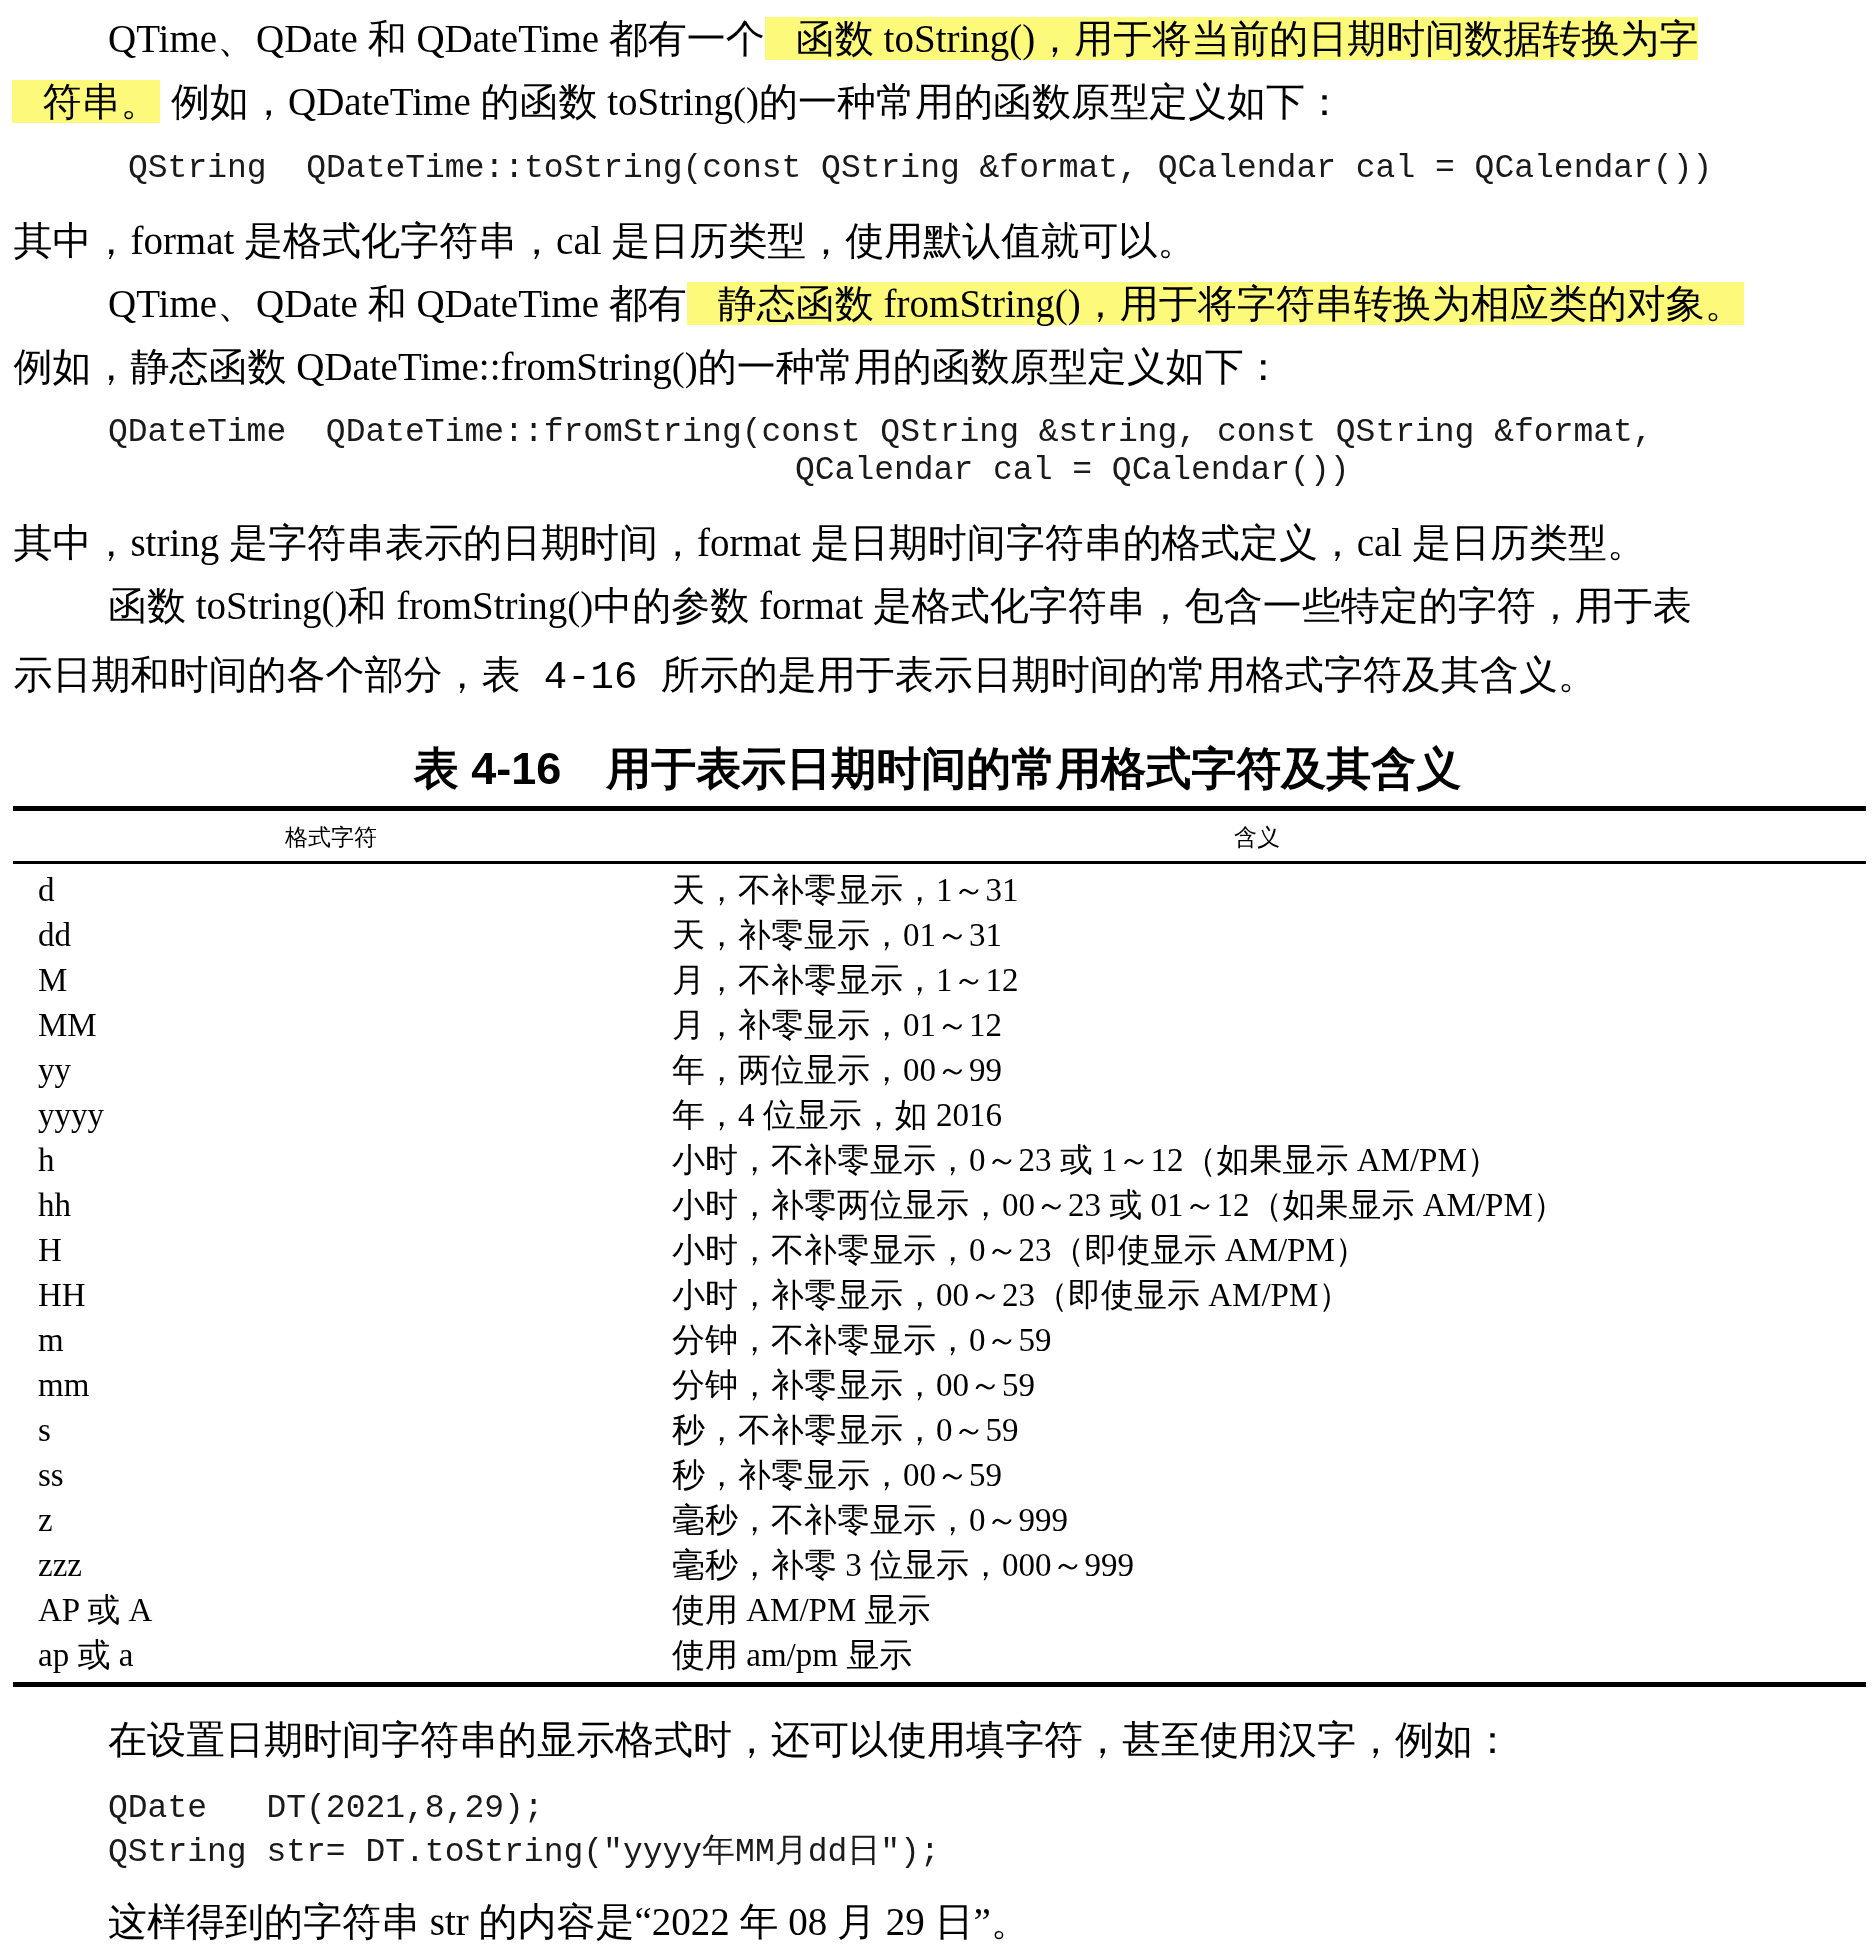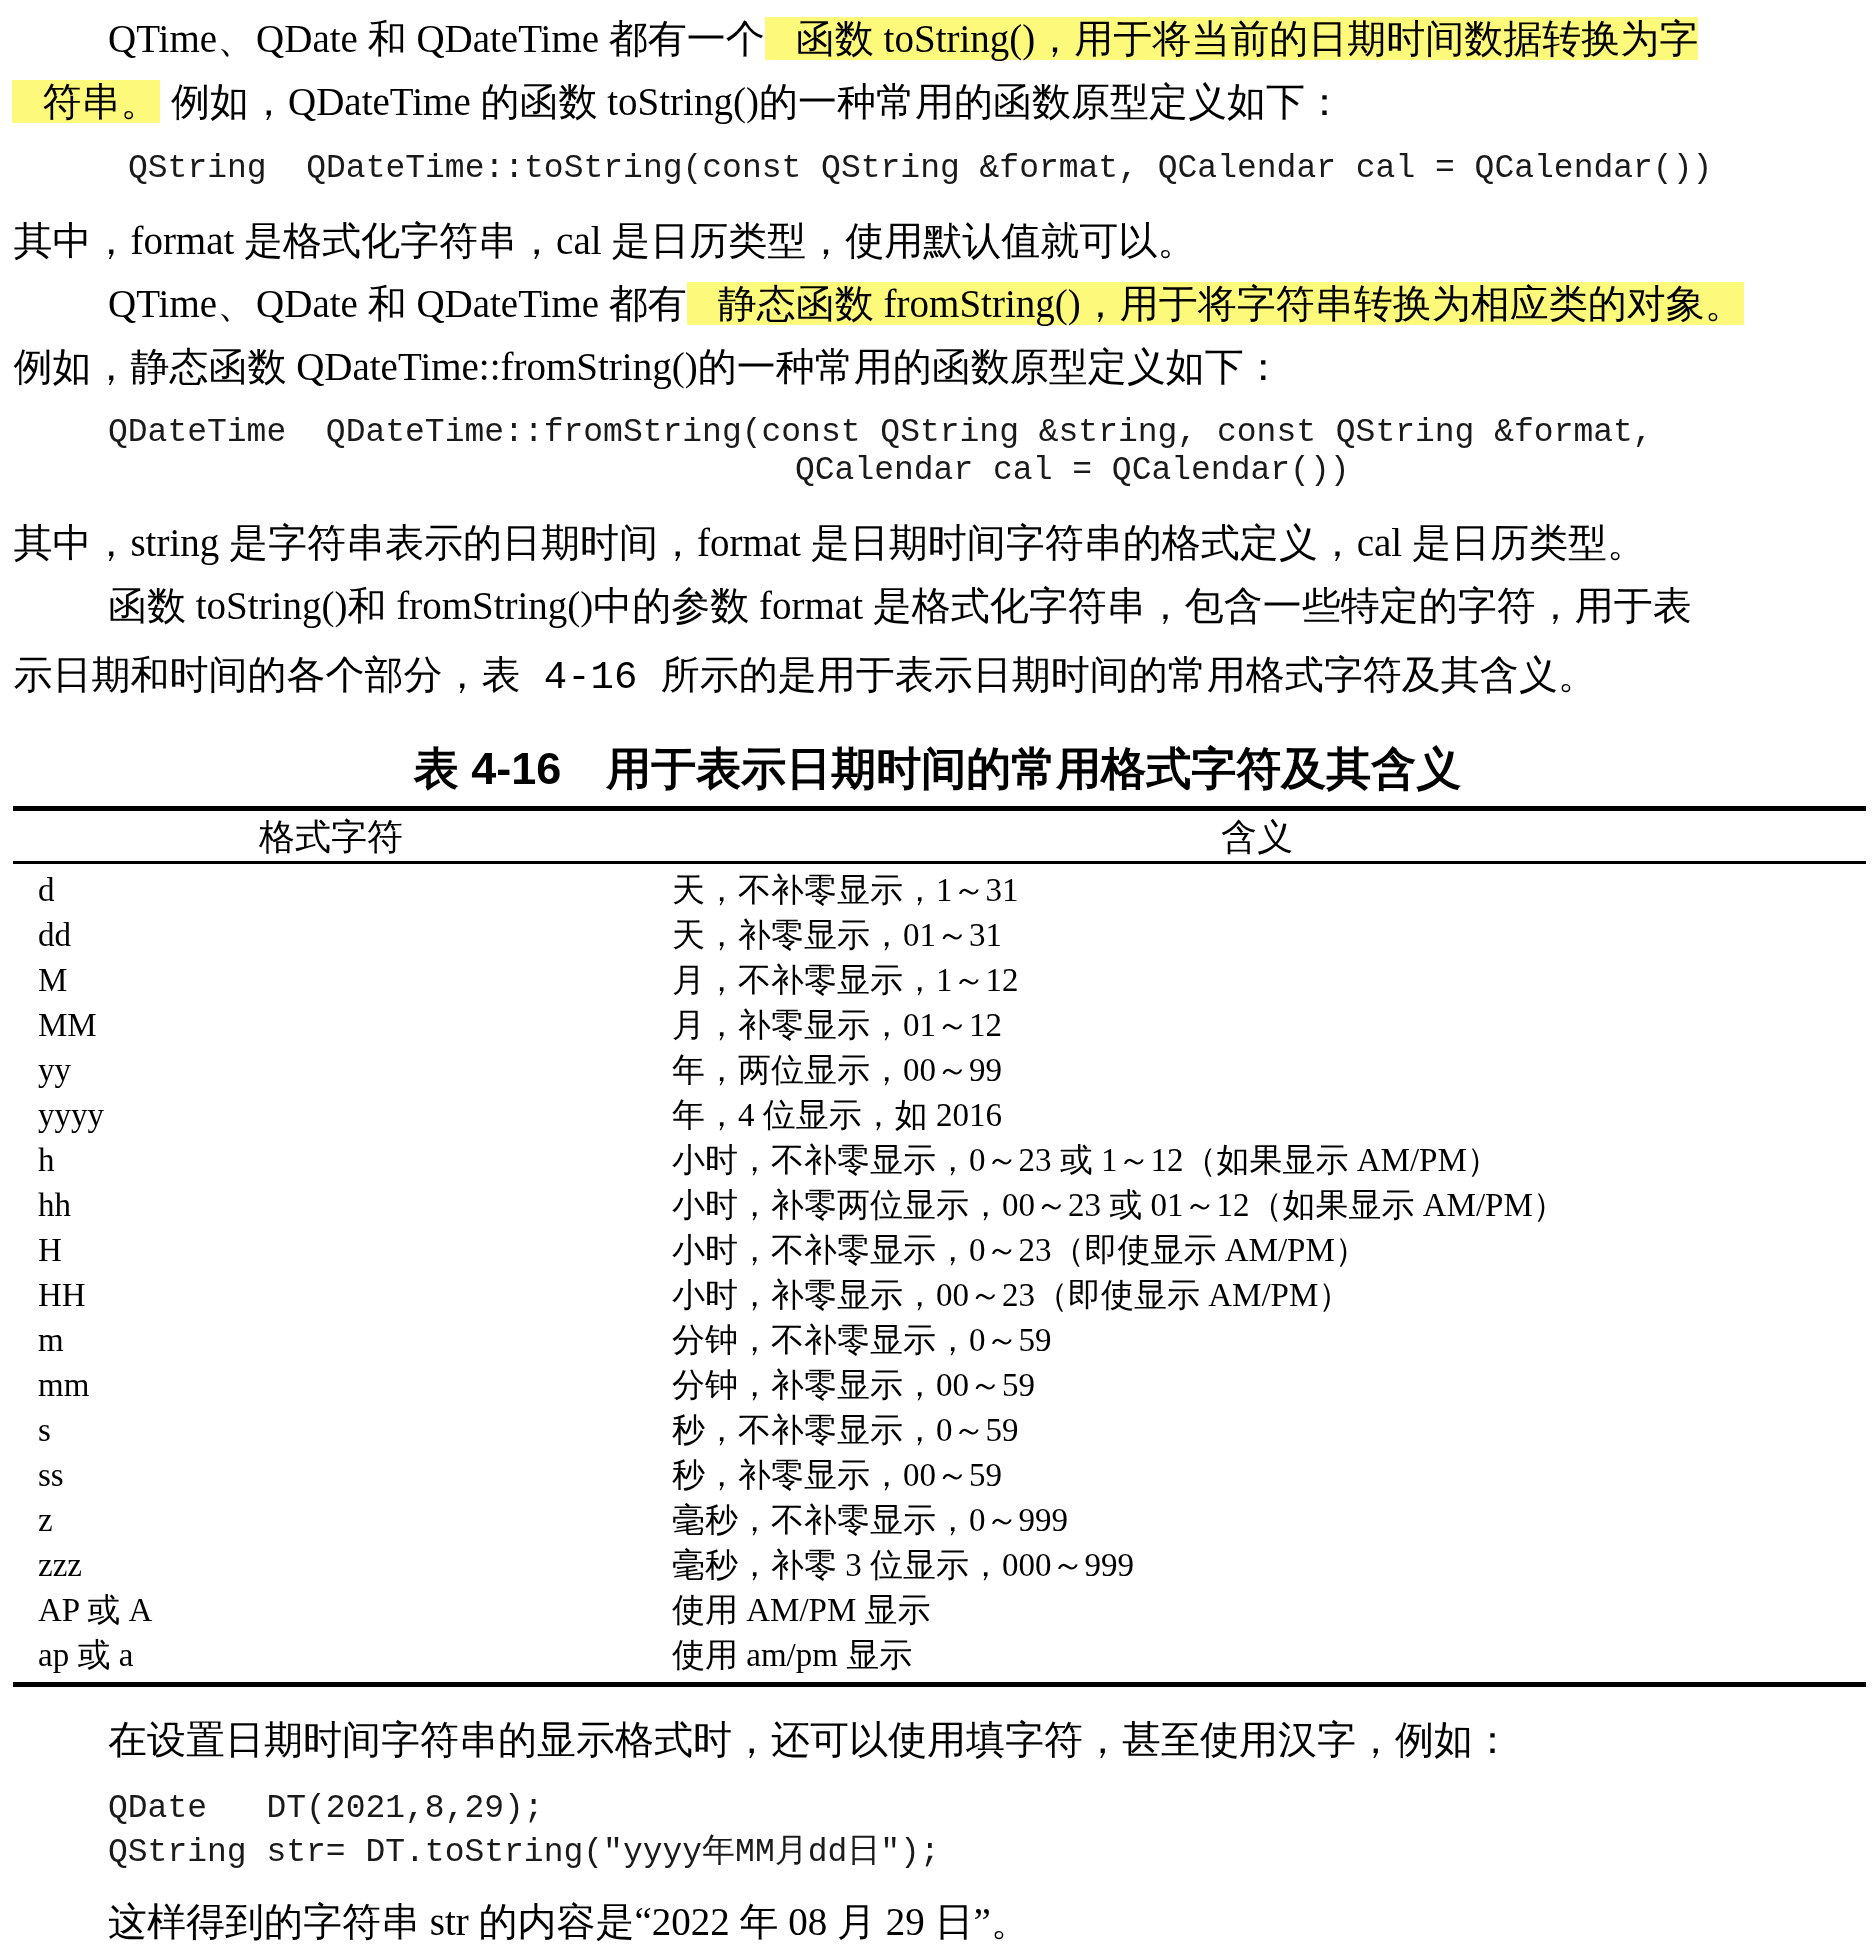--- a/index.html
+++ b/index.html
@@ -21,21 +21,21 @@
   .caption {
     position: absolute; left: 0; width: 1875px; top: 746px;
     text-align: center; white-space: pre;
     font-family: "Liberation Sans", "DejaVu Sans", sans-serif;
     font-weight: bold; font-size: 45px; line-height: 46px;
   }
   .rule { position: absolute; left: 13.4px; width: 1853px; background: #000; }
   .th {
     position: absolute; top: 814px; line-height: 46px;
     font-family: "Liberation Sans", "DejaVu Sans", sans-serif;
-    font-size: 36px; text-align: center;
+    font-size: 23px; text-align: center;
   }
   .tbody { position: absolute; left: 0; top: 868px; width: 1875px; }
   .trow { position: relative; height: 45px; }
   .tc {
     position: absolute; top: 0; white-space: nowrap;
     font-size: 33px; line-height: 45px;
   }
   .tc.fmt { left: 38px; }
   .tc.mean { left: 672px; }
 </style>

